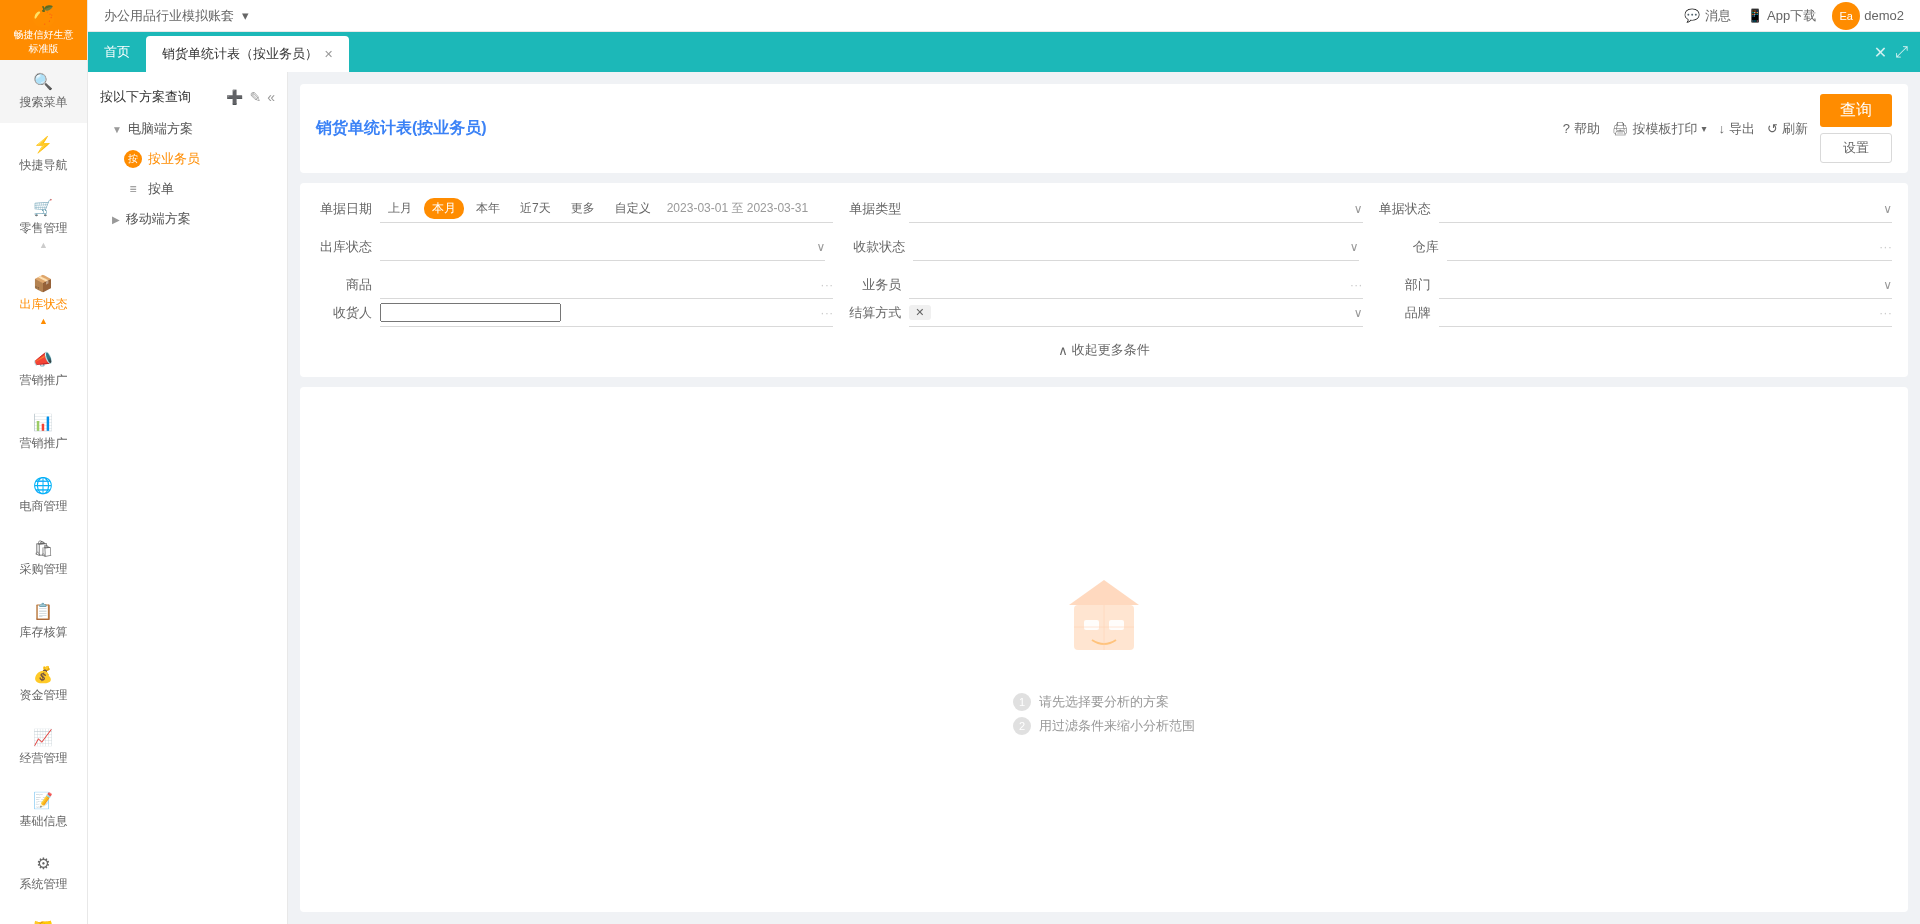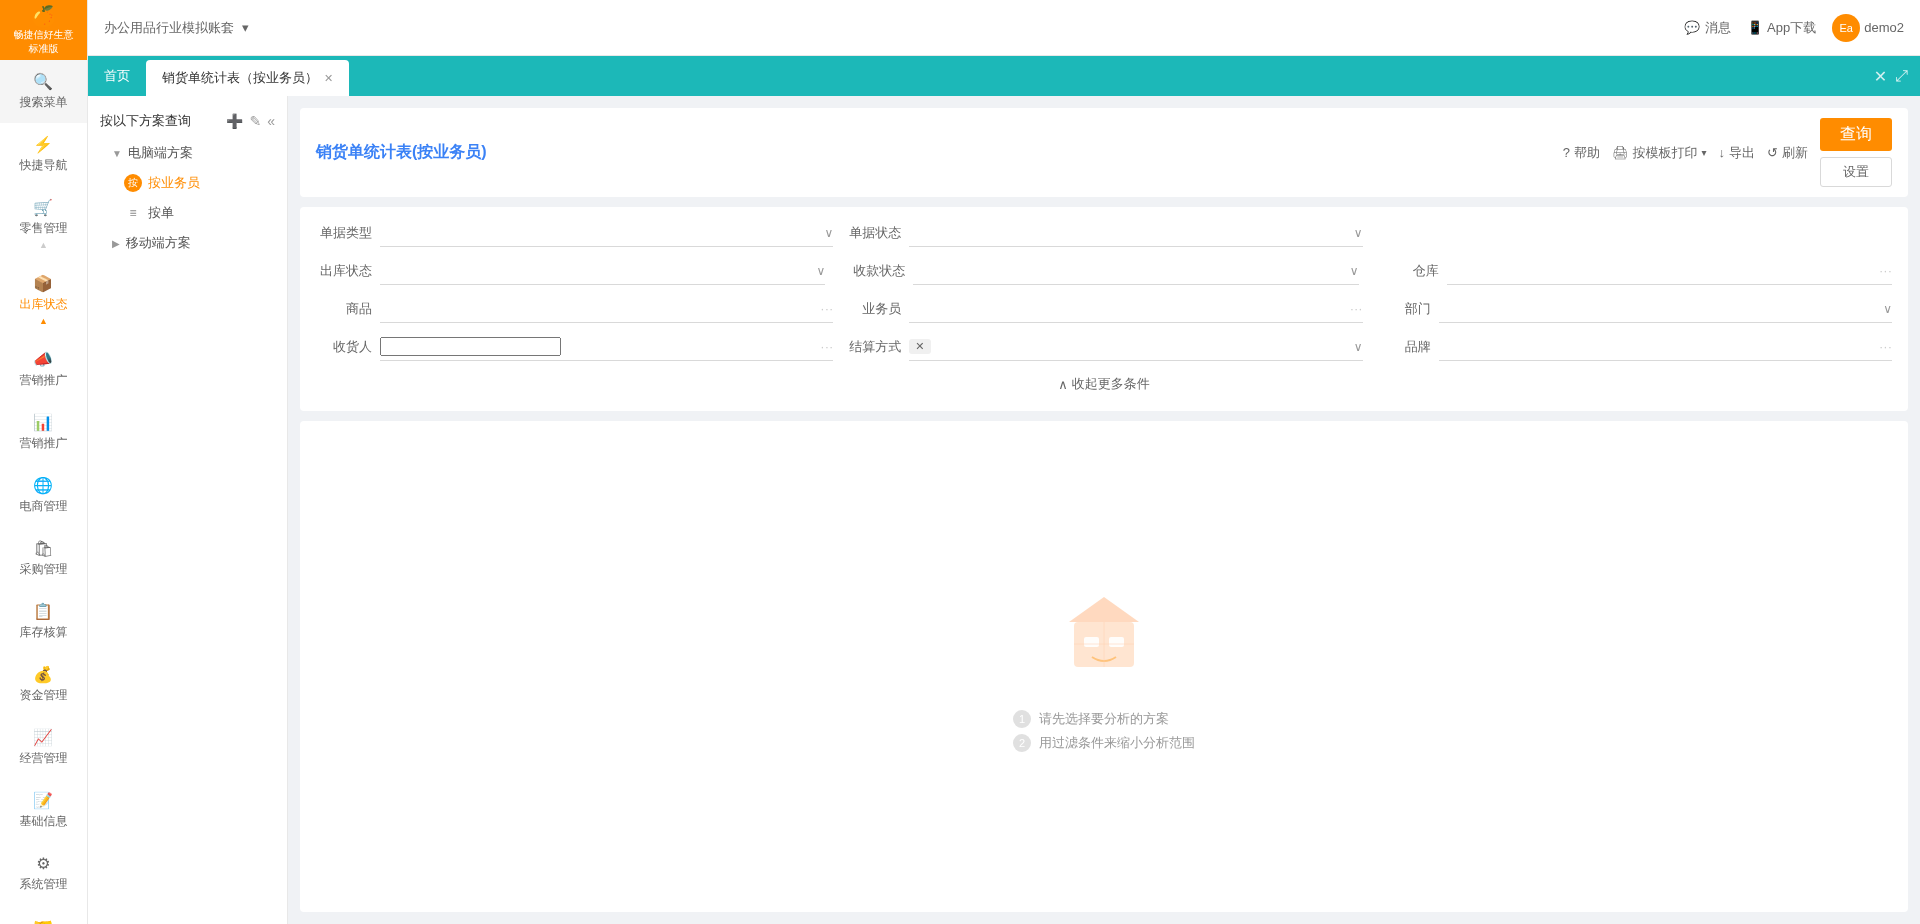--- a/index.html
+++ b/index.html
@@ -12,21 +12,21 @@
     .sidebar-logo-icon { font-size: 20px; color: #fff; }
     .sidebar-item { width: 100%; padding: 12px 0; display: flex; flex-direction: column; align-items: center; cursor: pointer; color: #666; font-size: 12px; gap: 3px; }
     .sidebar-item.active { color: #ff8c00; }
     .sidebar-item-icon { font-size: 16px; }
     .sidebar-search { background: #f5f5f5; }
 
     
     .main { flex: 1; display: flex; flex-direction: column; overflow: hidden; }
 
     
-    .topnav { background: #fff; border-bottom: 1px solid #e8e8e8; display: flex; align-items: center; justify-content: space-between; padding: 1px 16px; height: 56px; flex-shrink: 0; }
+    .topnav { background: #fff; border-bottom: 1px solid #e8e8e8; display: flex; align-items: center; justify-content: space-between; padding: 1px 16px; height: 32px; flex-shrink: 0; }
     .topnav-left { display: flex; align-items: center; gap: 8px; color: #666; font-size: 13px; }
     .topnav-right { display: flex; align-items: center; gap: 16px; color: #666; font-size: 13px; }
     .topnav-right-item { display: flex; align-items: center; gap: 4px; cursor: pointer; }
     .avatar { width: 28px; height: 28px; border-radius: 50%; background: #ff8c00; display: flex; align-items: center; justify-content: center; color: #fff; font-size: 11px; }
 
     
     .tabbar { background: #1cb8b8; display: flex; align-items: center; padding: 0; height: 40px; flex-shrink: 0; }
     .tab { padding: 0 16px; height: 24px; display: flex; align-items: center; gap: 6px; cursor: pointer; color: rgba(255,255,255,0.8); font-size: 13px; }
     .tab.active { background: #fff; color: #333; border-radius: 4px 4px 0 0; margin-top: 4px; height: 36px; }
     .tab-home { color: #fff; }
@@ -250,20 +250,34 @@
             <button class="btn-primary">查询</button>
             <button class="btn-default">设置</button>
           </div>
         </div>
       </div>
 
       <div class="filter-area">
 
         <div class="filter-three-col" style="margin-bottom:10px;">
           <div class="filter-cell">
+            <span class="filter-cell-label">单据日期</span>
+            <div class="filter-cell-control" style="flex:1;">
+              <div class="filter-date-group">
+                <span class="date-btn">上月</span>
+                <span class="date-btn active">本月</span>
+                <span class="date-btn">本年</span>
+                <span class="date-btn">近7天</span>
+                <span class="date-btn">更多</span>
+                <span class="date-btn">自定义</span>
+                <span class="date-range">2023-03-01 至 2023-03-31</span>
+              </div>
+            </div>
+          </div>
+          <div class="filter-cell">
             <span class="filter-cell-label">单据类型</span>
             <div class="filter-cell-control" style="flex:1;cursor:pointer;">
               <span class="dropdown-arrow">∨</span>
             </div>
           </div>
           <div class="filter-cell">
             <span class="filter-cell-label">单据状态</span>
             <div class="filter-cell-control" style="flex:1;cursor:pointer;">
               <span class="dropdown-arrow">∨</span>
             </div>
@@ -284,21 +298,21 @@
             </div>
           </div>
           <div class="filter-cell">
             <span class="filter-cell-label">仓库</span>
             <div class="filter-cell-control" style="flex:1;">
               <span style="color:#ccc;position:absolute;right:0;cursor:pointer;">···</span>
             </div>
           </div>
         </div>
 
-        <div class="filter-three-col" style="margin-bottom:10px;">
+        <div class="filter-three-col" style="margin-bottom:0;">
           <div class="filter-cell">
             <span class="filter-cell-label">商品</span>
             <div class="filter-cell-control" style="flex:1;">
               <span style="color:#ccc;position:absolute;right:0;cursor:pointer;">···</span>
             </div>
           </div>
           <div class="filter-cell">
             <span class="filter-cell-label">业务员</span>
             <div class="filter-cell-control" style="flex:1;">
               <span style="color:#ccc;position:absolute;right:0;cursor:pointer;">···</span>

